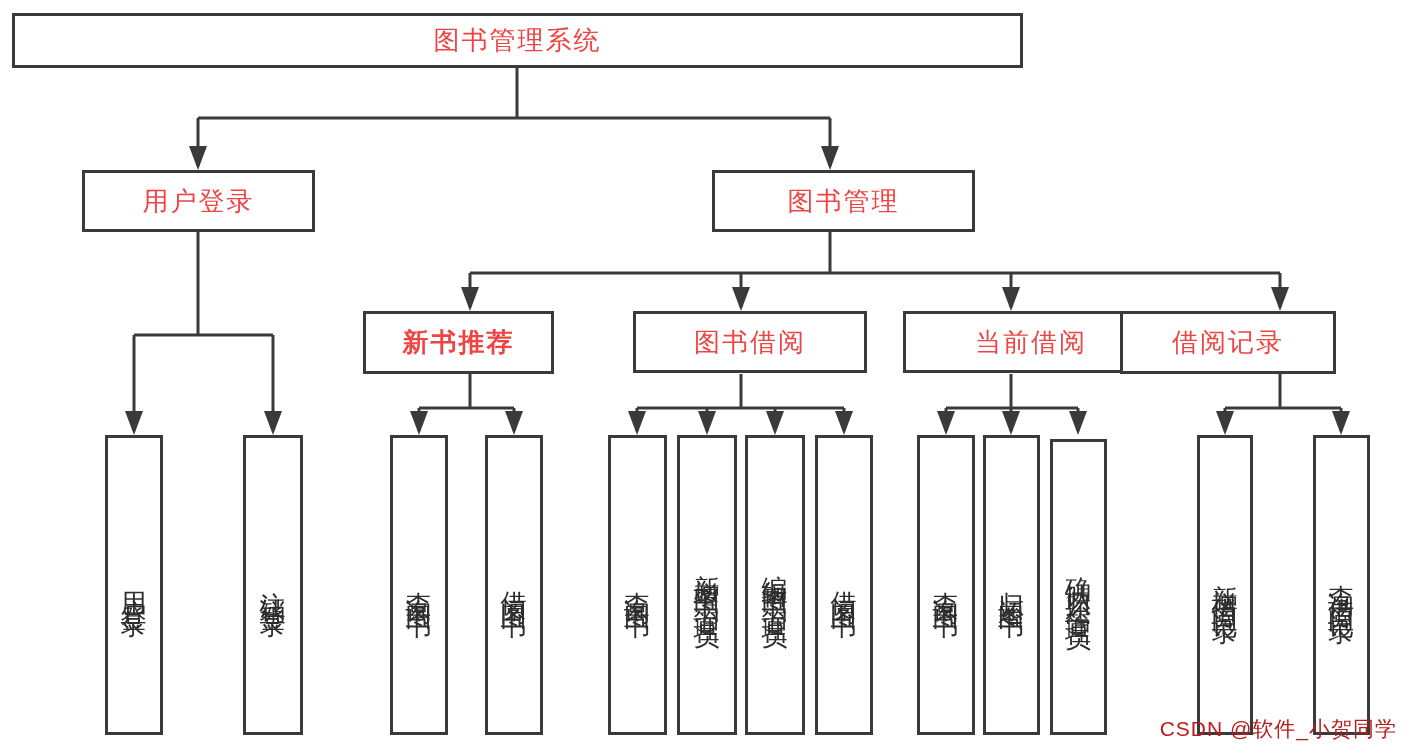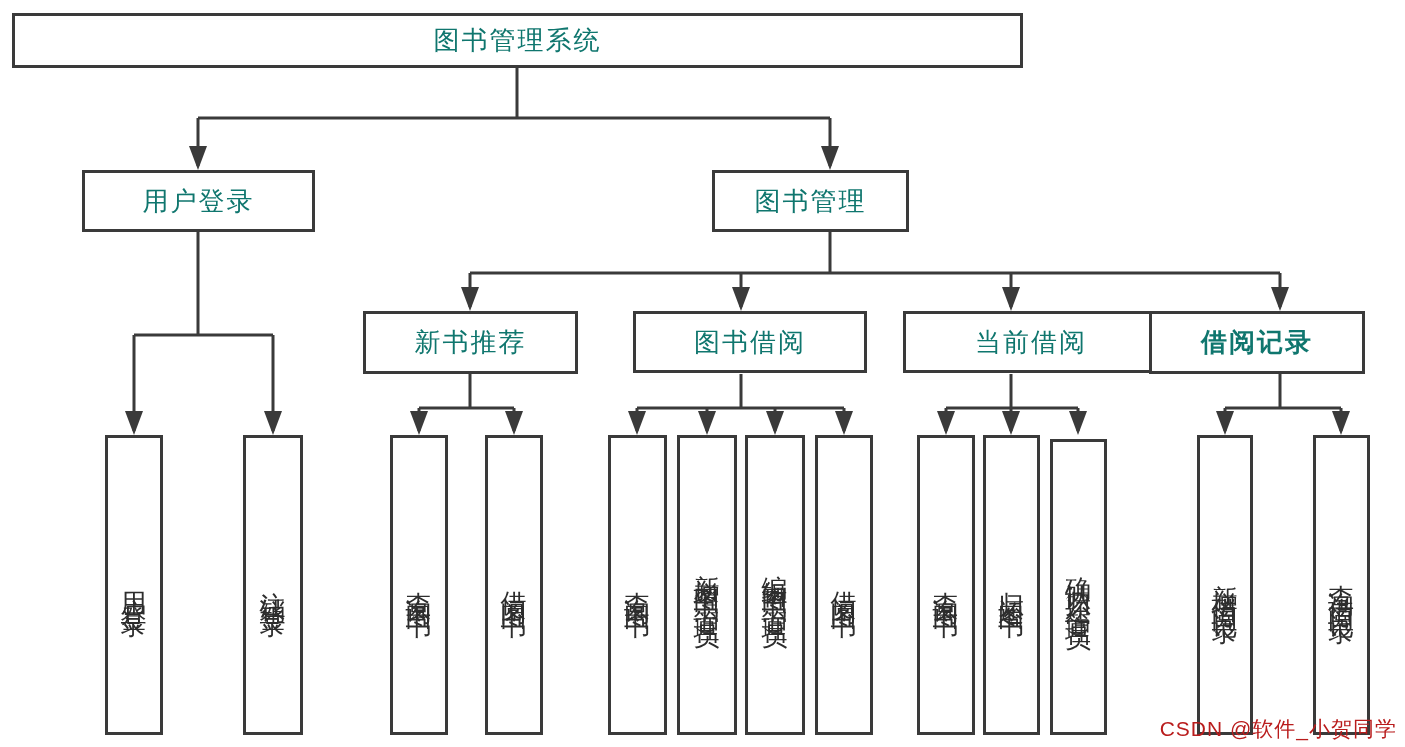--- a/index.html
+++ b/index.html
@@ -24,21 +24,21 @@
   .node {
     position: absolute;
     box-sizing: border-box;
     border: 3px solid #3a3a3a;
     background: #ffffff;
     display: flex;
     align-items: center;
     justify-content: center;
     font-size: 26px;
     letter-spacing: 2px;
-    color: #0f766e;
+    color: #ef4444;
     white-space: nowrap;
     z-index: 2;
   }
   .leaf {
     position: absolute;
     box-sizing: border-box;
     border: 3px solid #3a3a3a;
     background: #ffffff;
     top: 435px;
     height: 300px;
@@ -101,26 +101,26 @@
       <polygon points="1002,411 1020,411 1011,435"></polygon>
       <polygon points="1069,411 1087,411 1078,435"></polygon>
       <polygon points="1216,411 1234,411 1225,435"></polygon>
       <polygon points="1332,411 1350,411 1341,435"></polygon>
     </g>
   </svg>
 
   <div class="node" style="left:12px; top:13px; width:1011px; height:55px;">图书管理系统</div>
 
   <div class="node" style="left:82px; top:170px; width:233px; height:62px;">用户登录</div>
-  <div class="node" style="left:712px; top:170px; width:197px; height:62px;">图书管理</div>
+  <div class="node" style="left:712px; top:170px; width:263px; height:62px;">图书管理</div>
 
-  <div class="node" style="left:363px; top:311px; width:215px; height:63px;">新书推荐</div>
+  <div class="node" style="left:363px; top:311px; width:191px; height:63px;font-weight:bold;">新书推荐</div>
   <div class="node" style="left:633px; top:311px; width:234px; height:62px;">图书借阅</div>
   <div class="node" style="left:903px; top:311px; width:256px; height:62px;">当前借阅</div>
-  <div class="node" style="left:1149px; top:311px; width:216px; height:63px;font-weight:bold;">借阅记录</div>
+  <div class="node" style="left:1120px; top:311px; width:216px; height:63px;">借阅记录</div>
 
   <div class="leaf" style="left:105px; width:58px;">
     <span>用户登录</span>
   </div>
   <div class="leaf" style="left:243px; width:60px;">
     <span>注销登录</span>
   </div>
 
   <div class="leaf" style="left:390px; width:58px;">
     <span>查询图书</span>

